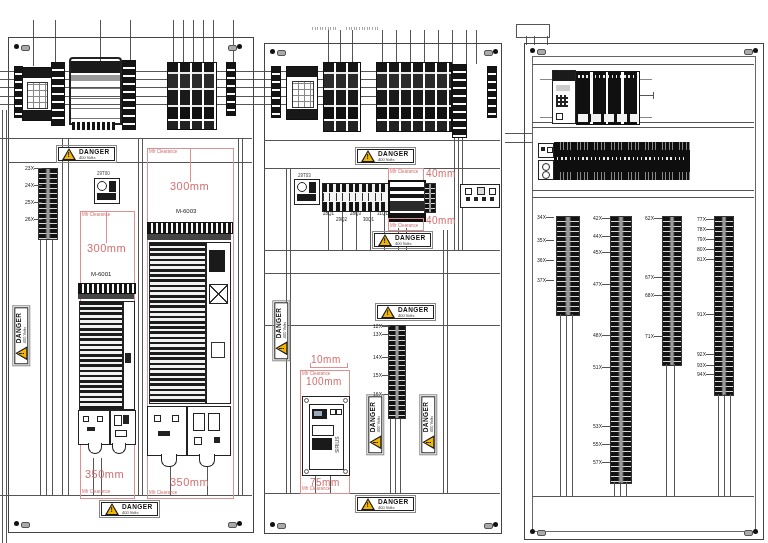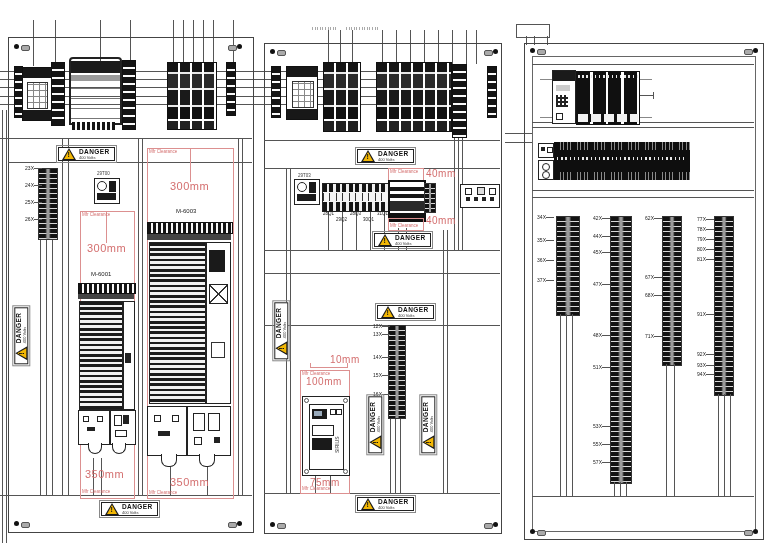--- a/index.html
+++ b/index.html
@@ -376,21 +376,21 @@
 
   <div class="tcol" style="position:absolute;left:388px;top:325px;width:16px;height:92px"></div>
   <div class="labcol" style="left:368px;top:0">
       <span style="top: 323px;">12X</span>
       <span style="top: 331px;">13X</span>
       <span style="top: 354px;">14X</span>
       <span style="top: 372px;">15X</span>
       <span style="top: 391px;">16X</span>
     </div>
 
-  <div class="dim sm" style="left:330px;top:354px">10mm</div>
+  <div class="dim sm" style="left:311px;top:354px">10mm</div>
   <div class="hl" style="left:310px;top:367px;width:38px;background:#dc9090"></div>
   <div class="vl" style="left:310px;top:363px;height:5px;background:#dc9090"></div>
   <div class="vl" style="left:347px;top:363px;height:5px;background:#dc9090"></div>
 
   <div class="redbox" style="left:300px;top:370px;width:48px;height:122px"></div>
   <div class="note" style="left:302px;top:371px">Mfr Clearance</div>
   <div class="dim sm" style="left:306px;top:376px">100mm</div>
   <div class="dim sm" style="left:310px;top:477px">75mm</div>
   <div class="note" style="left:302px;top:486px">Mfr Clearance</div>
 

